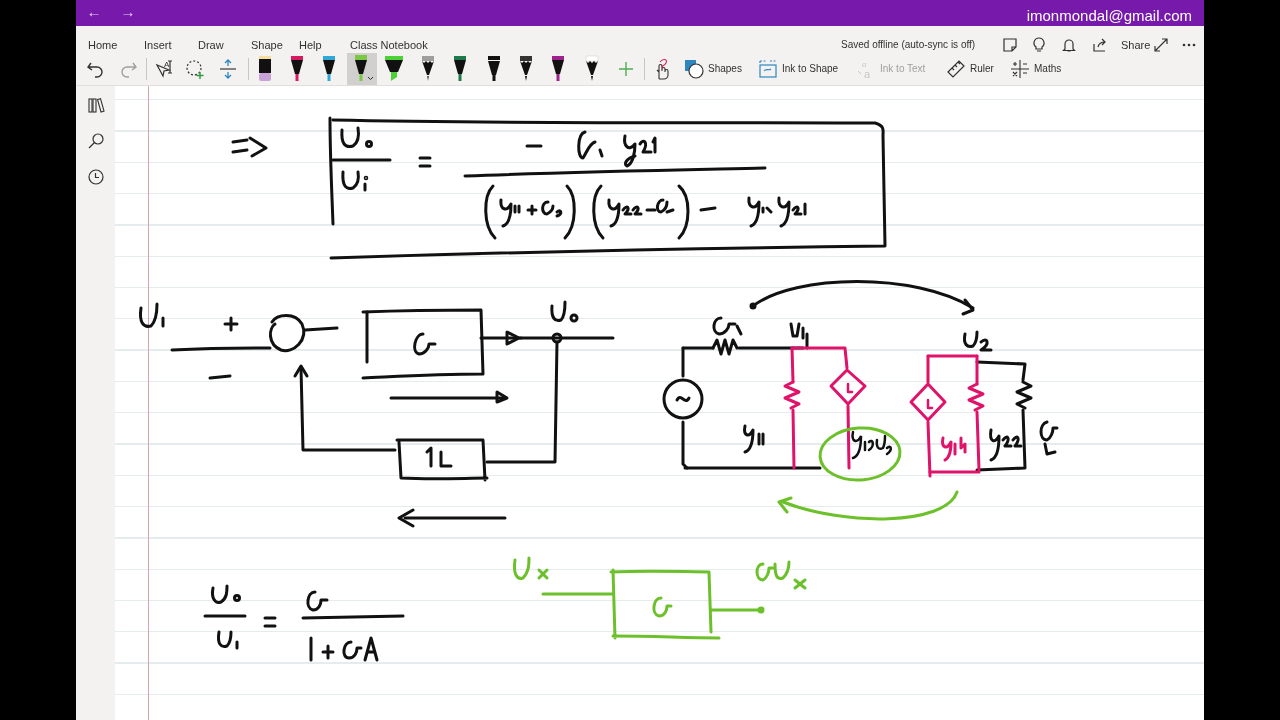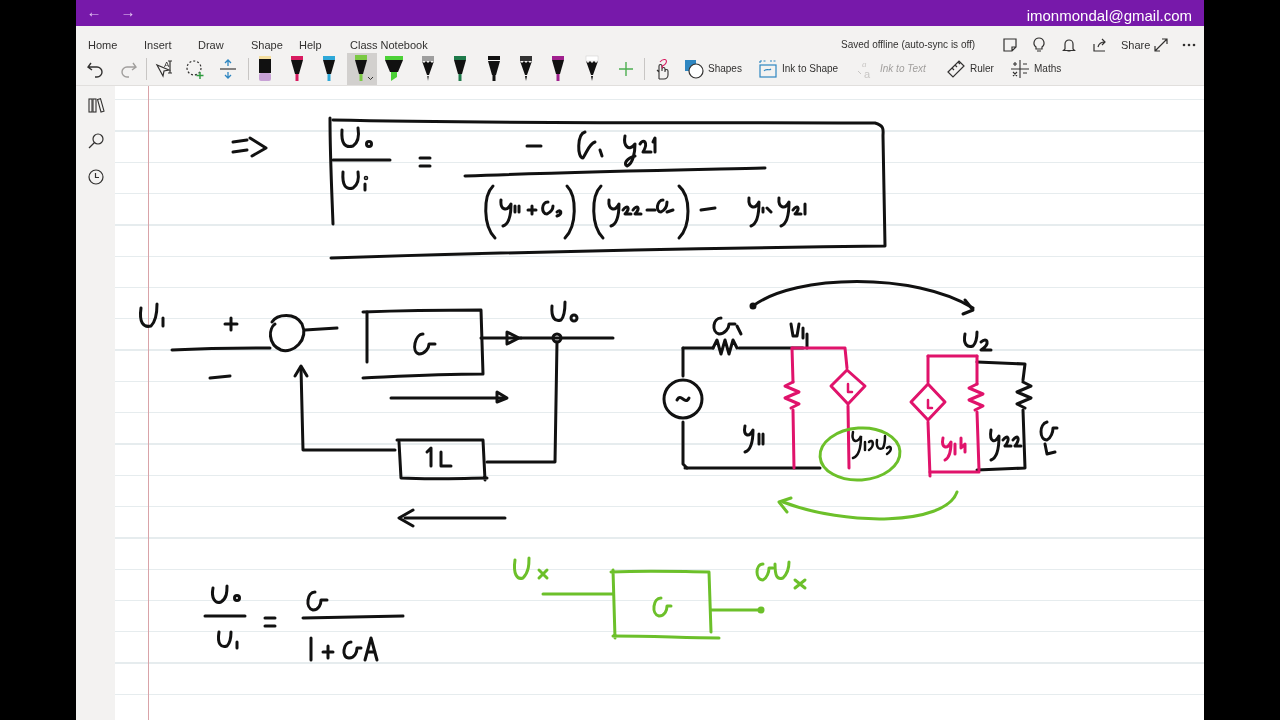--- a/index.html
+++ b/index.html
@@ -179,21 +179,21 @@
         <rect x="4" y="8" width="16" height="12" fill="none" stroke="#2e86c1" stroke-width="1.2"></rect>
         <path d="M4 4h6 M14 4h6 M4 4v3" stroke="#2e86c1" stroke-width="1.2" stroke-dasharray="2 1.5"></path>
         <path d="M8 14c2-3 5 0 7-2" fill="none" stroke="#2e86c1" stroke-width="1.1"></path>
       </svg>
     <span class="tlabel" style="left:706px;">Ink to Shape</span>
     <svg class="tool" style="left:778px;" viewBox="0 0 24 24">
         <text x="8" y="10" font-size="9" fill="#c8c6c4" font-family="Liberation Serif, serif" font-style="italic">a</text>
         <text x="10" y="21" font-size="11" fill="#c8c6c4" font-family="Liberation Sans, sans-serif">a</text>
         <path d="M4 14l3 3" stroke="#c8c6c4" stroke-width="1"></path>
       </svg>
-    <span class="tlabel disabled" style="left:804px;font-style:italic;">Ink to Text</span>
+    <span class="tlabel disabled" style="left:804px;">Ink to Text</span>
     <svg class="tool" style="left:868px;" viewBox="0 0 24 24">
         <path d="M4 15l11-11 5 5-11 11z M8 11l2 2 M11 8l2 2 M14 5l2 2" fill="none" stroke="#323130" stroke-width="1.2"></path>
       </svg>
     <span class="tlabel" style="left:894px;">Ruler</span>
     <svg class="tool" style="left:932px;" viewBox="0 0 24 24">
         <path d="M12 3v18 M3 12h18 M5 7h4 M7 5v4 M15 7h4 M5 15l4 4 M9 15l-4 4 M15 16h4 M17 14.5v.1 M17 18.5v.1" stroke="#323130" stroke-width="1.1"></path>
       </svg>
     <span class="tlabel" style="left:958px;">Maths</span>
   </div>
 

